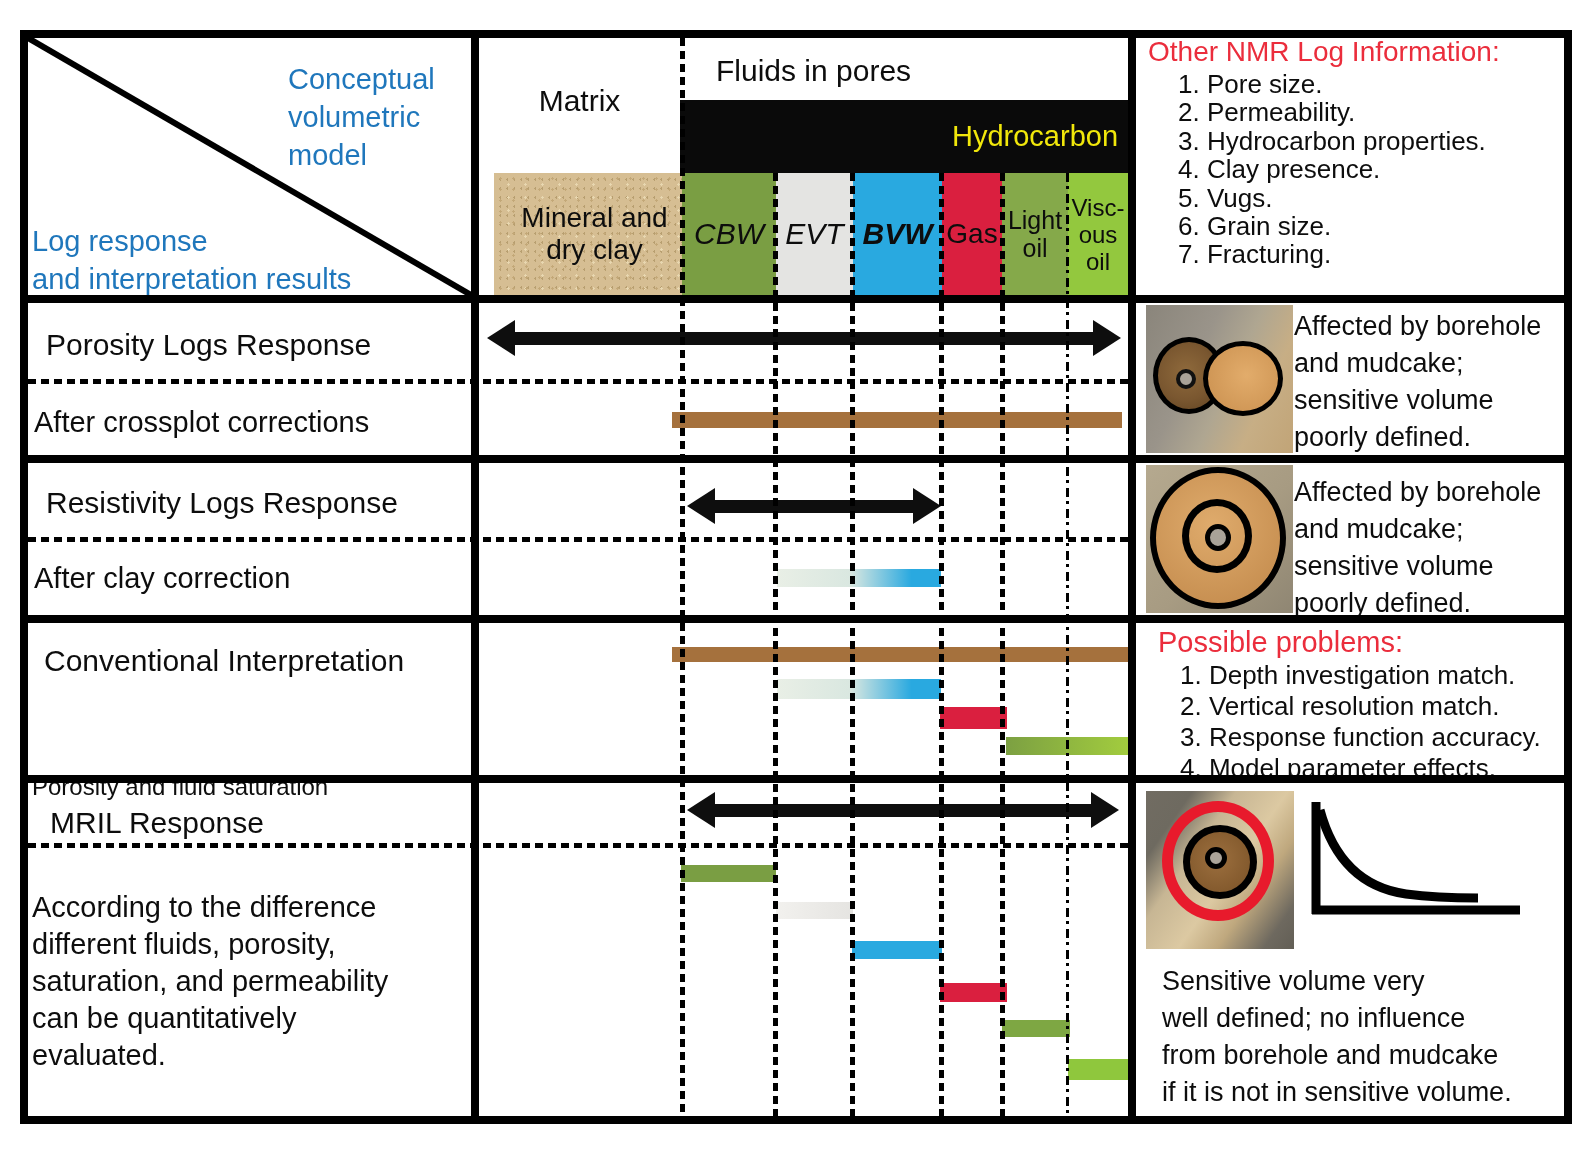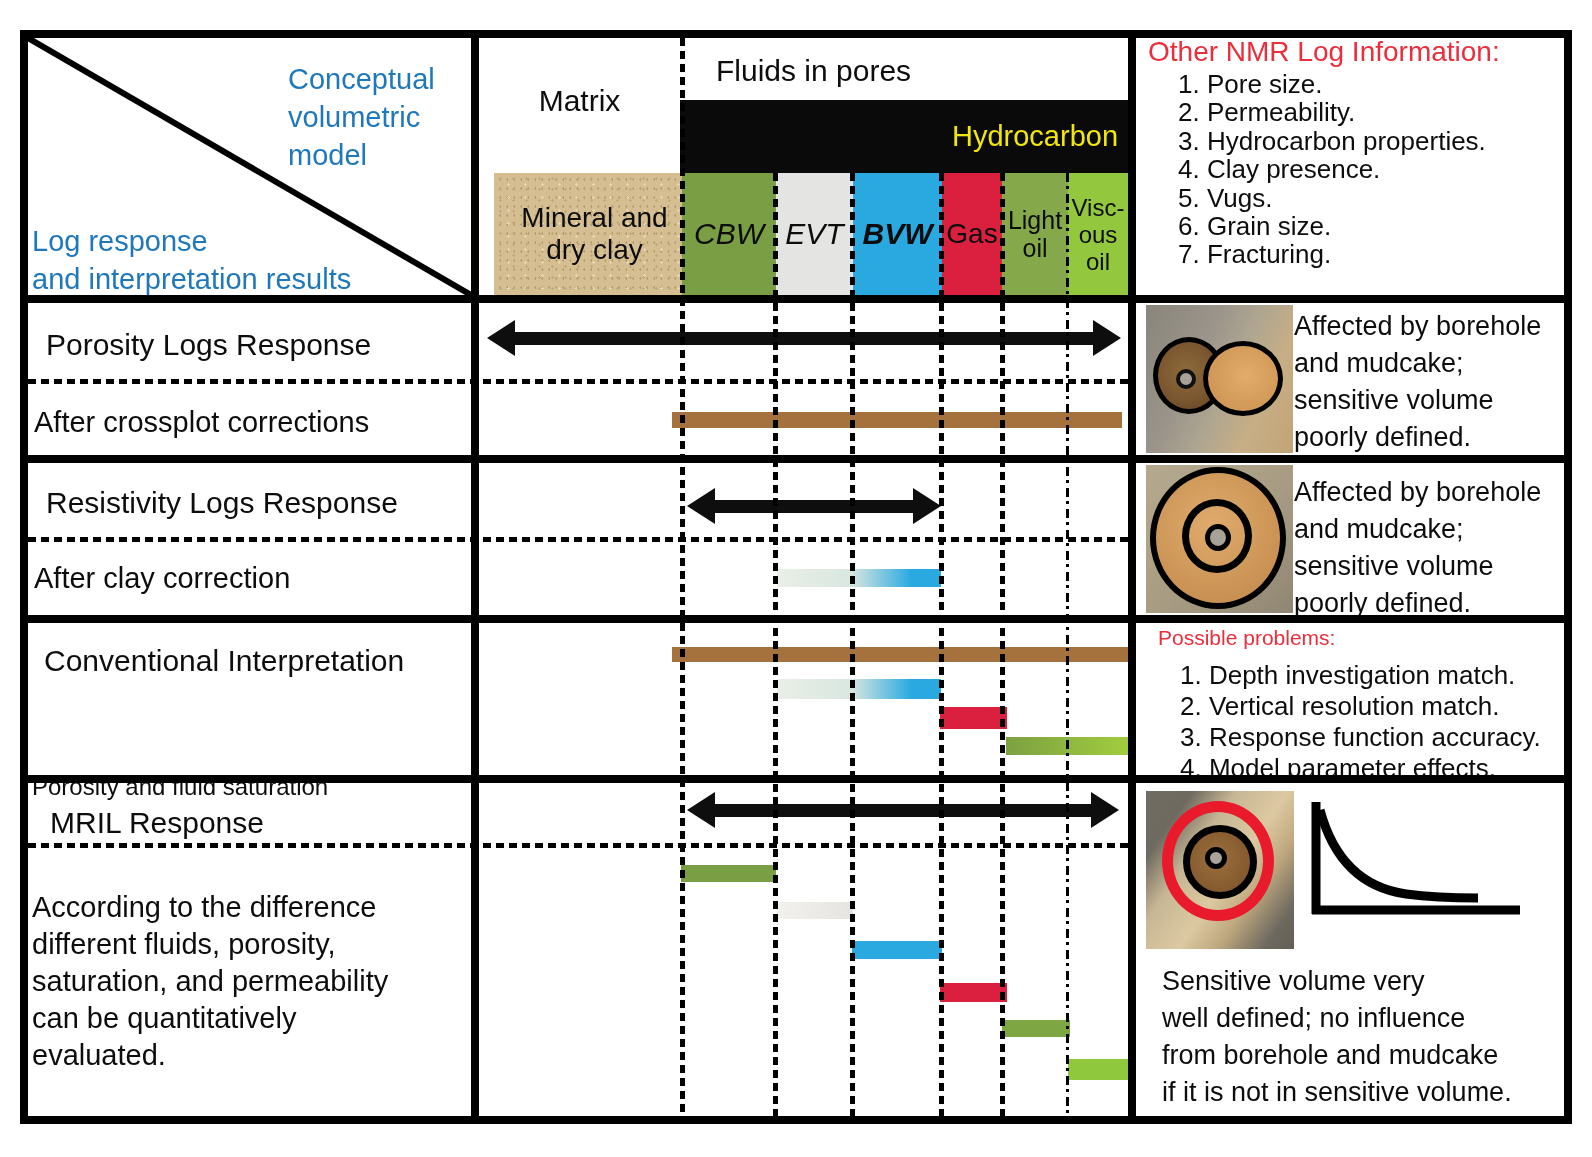--- a/index.html
+++ b/index.html
@@ -170,21 +170,21 @@
     <div class="shape" style="left:4px;top:2px;width:136px;height:142px;border:6px solid #000;
          background:radial-gradient(circle at 45% 40%,#DFAB6C,#C08749);"></div>
     <div class="shape" style="left:36px;top:34px;width:70px;height:74px;border:7px solid #000;"></div>
     <div class="shape" style="left:59px;top:59px;width:26px;height:27px;border:5px solid #000;background:#A9A298;"></div>
   </div>
   <div class="t pre" style="left:1294px;top:474px;font-size:27px;line-height:37px;">Affected by borehole
 and mudcake;
 sensitive volume
 poorly defined.</div>
 
-  <div class="t red" style="left:1158px;top:626px;font-size:21px;text-align:right;">Possible problems:</div>
+  <div class="t red" style="left:1158px;top:626px;font-size:29px;text-align:right;">Possible problems:</div>
   <div class="t numlist" style="left:1180px;top:660px;font-size:26px;line-height:31px;">
       <div>Depth investigation match.</div>
       <div>Vertical resolution match.</div>
       <div>Response function accuracy.</div>
       <div>Model parameter effects.</div>
     </div>
 
   <div class="photo" style="left:1146px;top:791px;width:148px;height:158px;
        background:linear-gradient(125deg,#716C62 0%,#6E6A60 18%,#C7B694 35%,#DCC9A2 55%,#BFA87E 70%,#6E695F 88%,#625E55 100%);">
     <div class="shape" style="left:16px;top:10px;width:112px;height:120px;border:11px solid #E81A2C;"></div>

